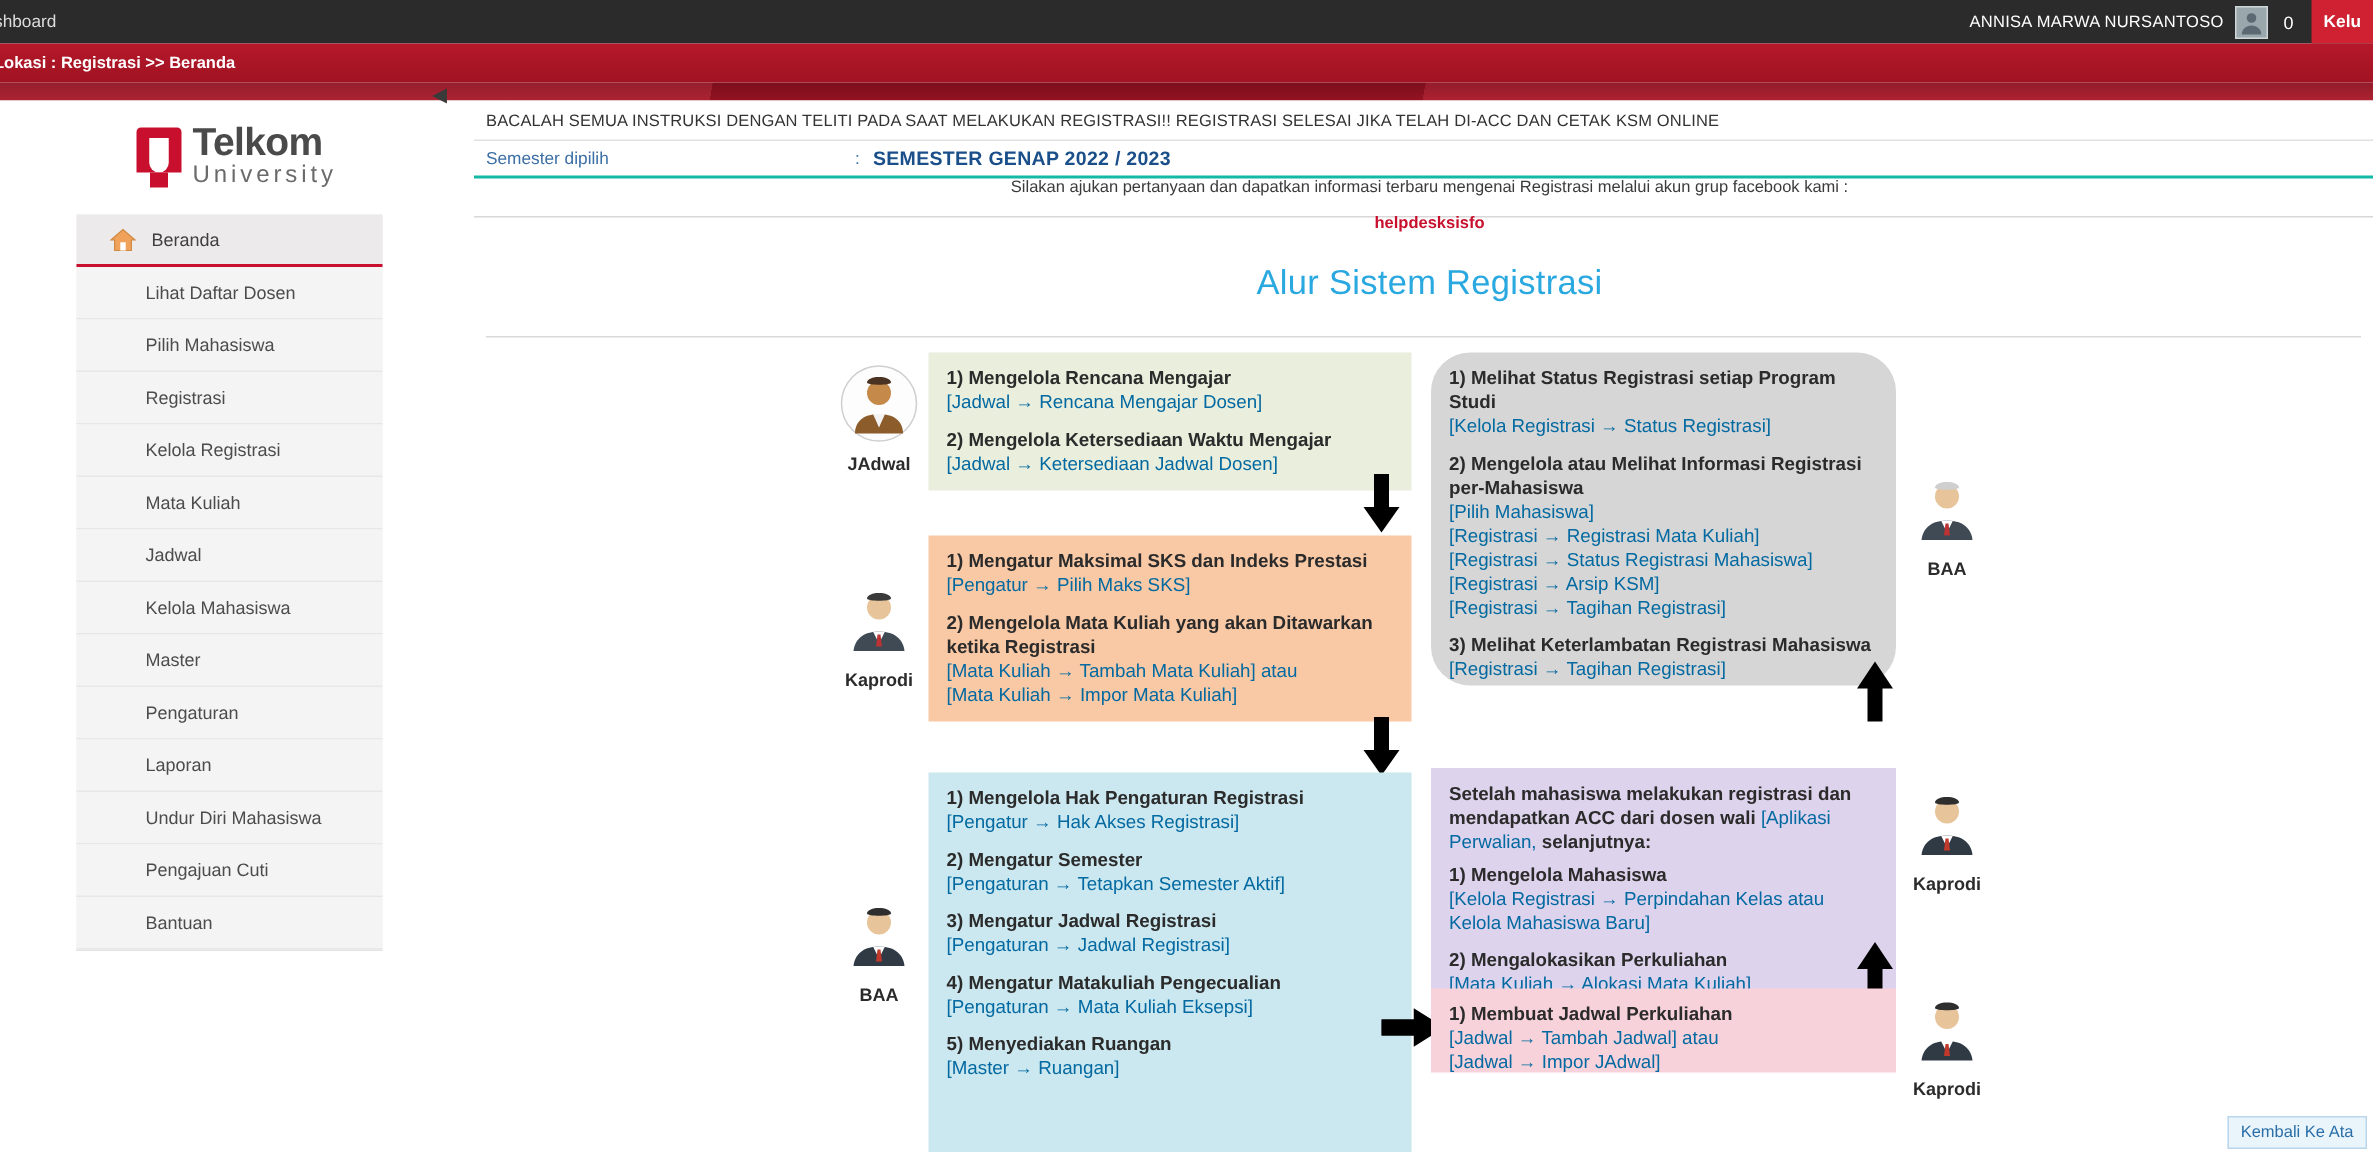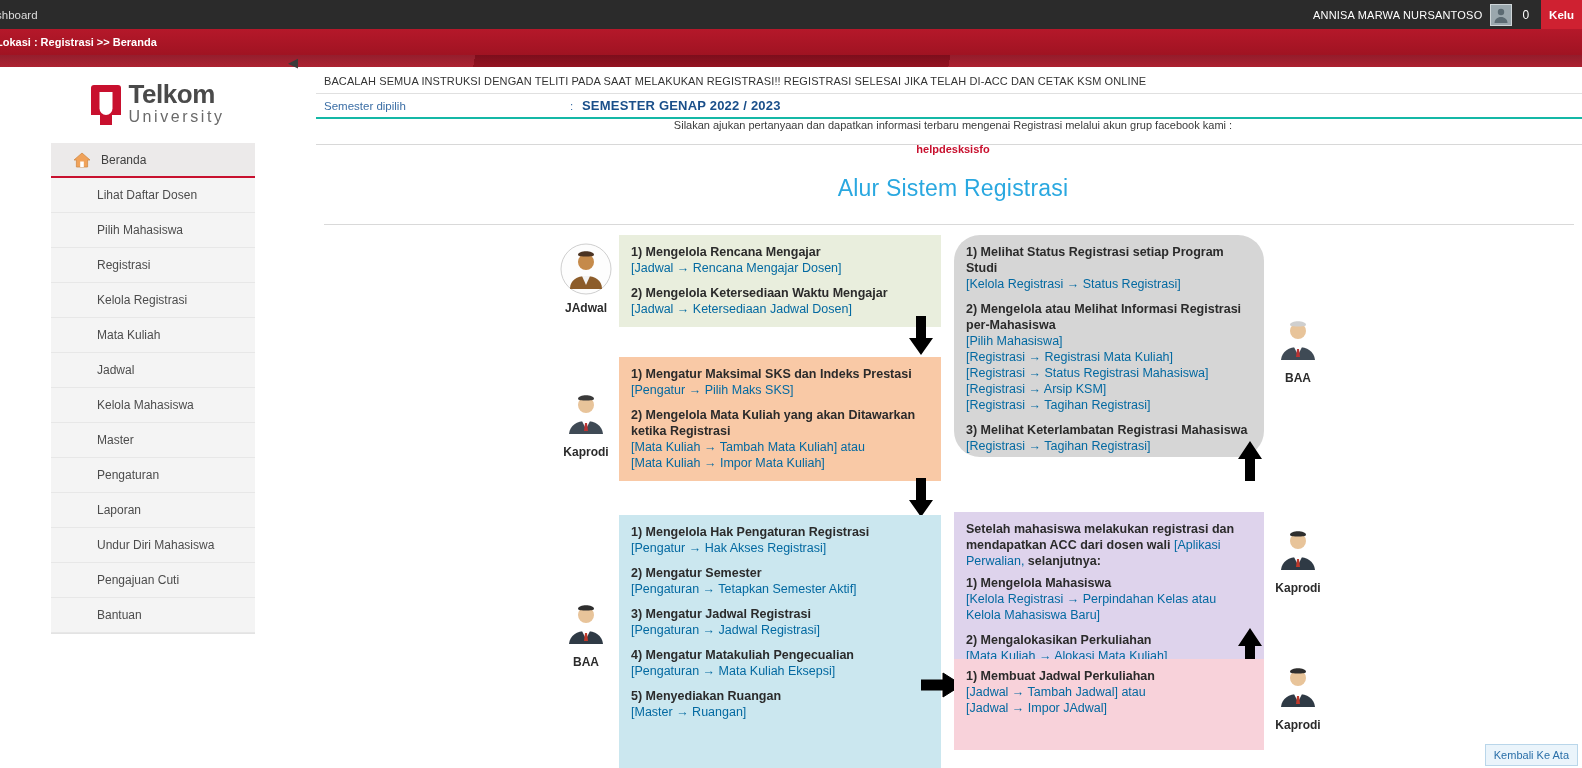--- a/index.html
+++ b/index.html
@@ -415,21 +415,21 @@
         <polygon points="13,1 25,19 18,19 18,41 8,41 8,19 1,19" fill="#000"></polygon>
       </svg>
     </div>
 
     <div class="arrow-right" style="left:605px; top:437px;">
       <svg width="42" height="26" viewBox="0 0 42 26" aria-hidden="true">
         <polygon points="0,8 22,8 22,1 41,13 22,25 22,18 0,18" fill="#000" stroke="#000" stroke-width="1"></polygon>
       </svg>
     </div>
 
-    <div class="box b-pink" style="left:638px; top:424px; width:310px; height:91px;">
+    <div class="box b-pink" style="left:638px; top:424px; width:310px; height:56px;">
       <p><b>1) Membuat Jadwal Perkuliahan</b><br>
          <span class="sub">[Jadwal → Tambah Jadwal] atau</span><br>
          <span class="sub">[Jadwal →   Impor JAdwal]</span></p>
     </div>
 
   </div>
 
   <div class="footer-btn">Kembali Ke Ata</div>
 </div>
 

